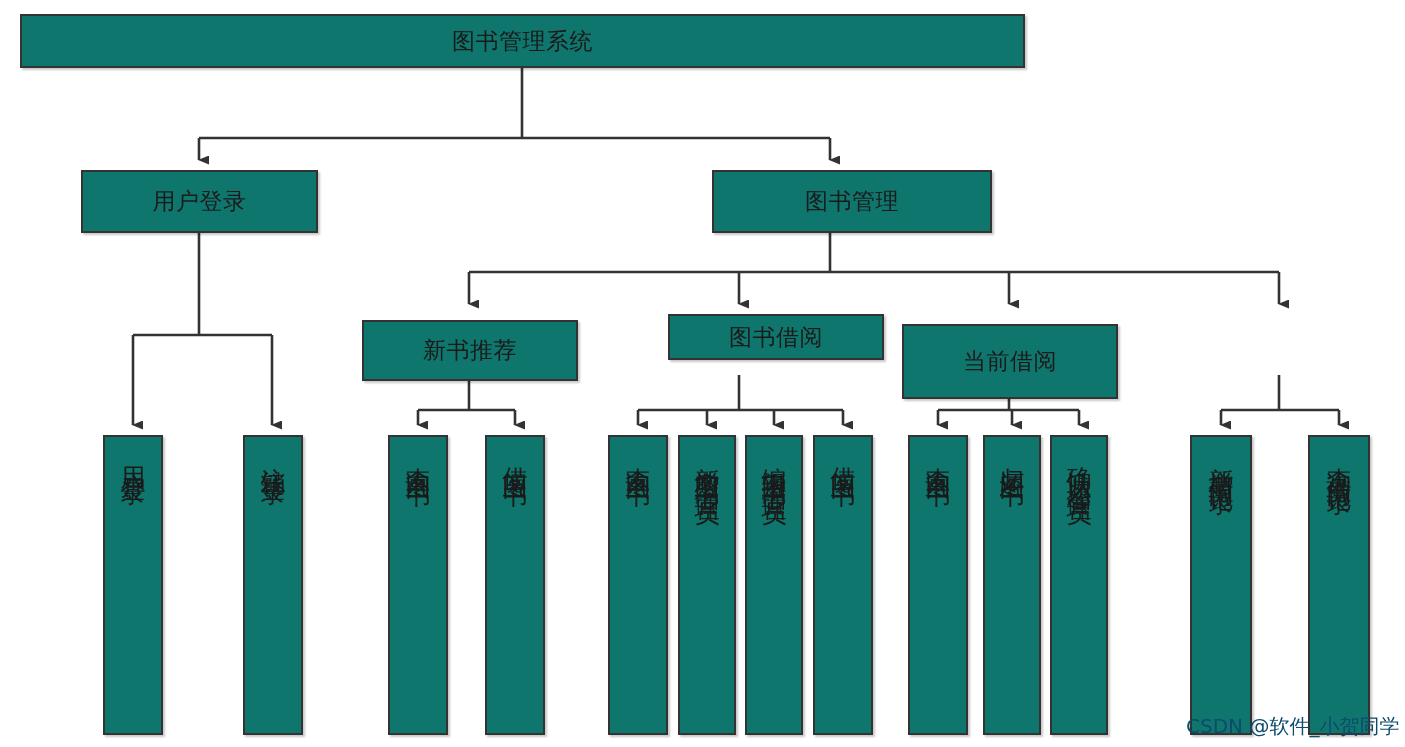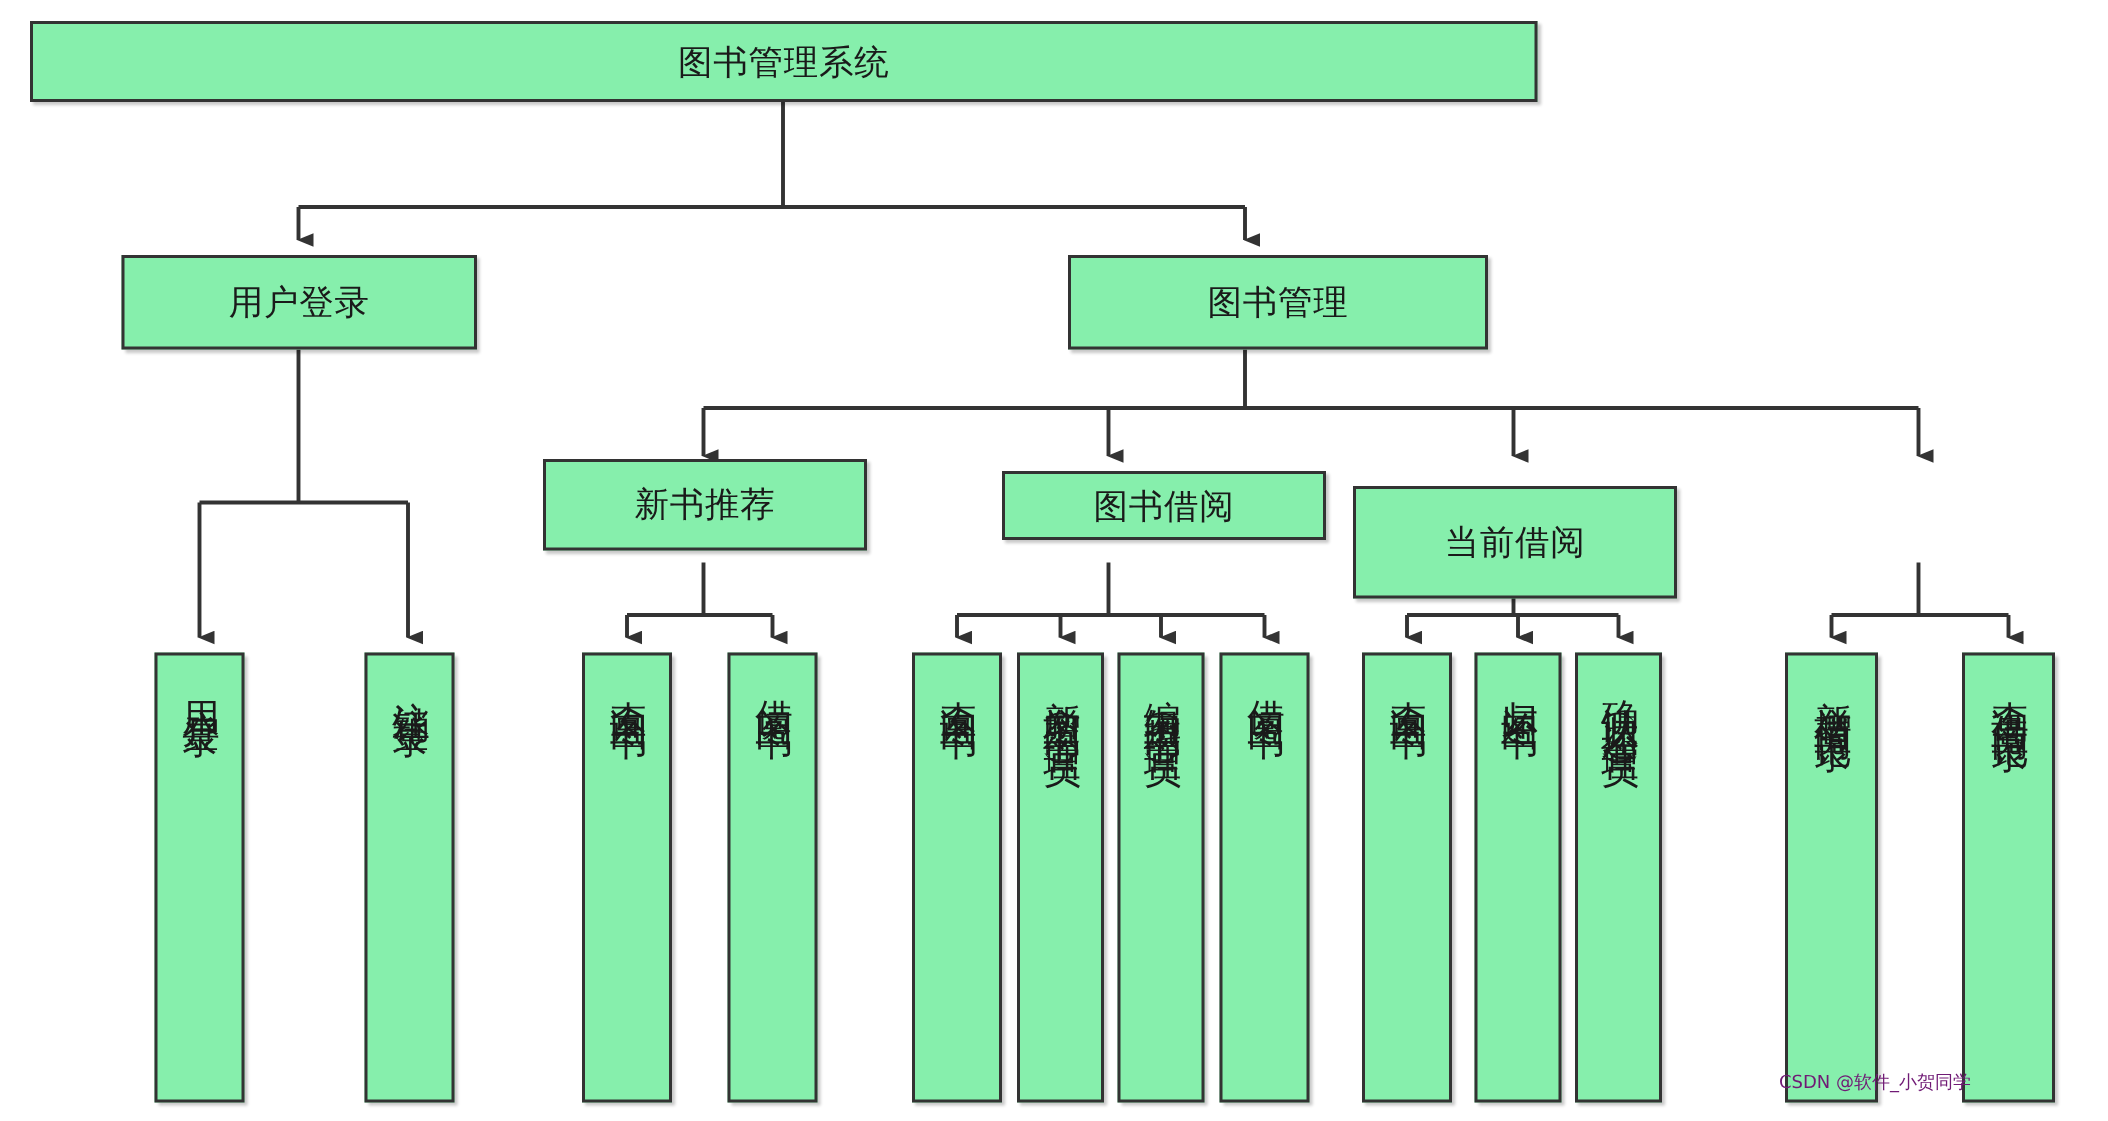--- a/index.html
+++ b/index.html
@@ -20,27 +20,26 @@
   svg#edges {
     position: absolute;
     left: 0;
     top: 0;
     width: 1405px;
     height: 747px;
   }
   .node {
     position: absolute;
     box-sizing: border-box;
-    background: #86efac;
+    background: #0f766e;
     border: 2.5px solid #333333;
     display: flex;
     align-items: center;
     justify-content: center;
     box-shadow: 2px 2px 2px rgba(0,0,0,0.22);
-    font-family: Liberation Serif, serif;
   }
   .node-label {
     color: #1a1a1a;
     line-height: 1.0;
     white-space: nowrap;
     user-select: none;
   }
   .h-node .node-label {
     font-size: 23px;
     letter-spacing: 0.5px;
@@ -54,22 +53,22 @@
     writing-mode: vertical-rl;
     text-orientation: upright;
     font-size: 25px;
     letter-spacing: 5px;
     line-height: 1.0;
   }
   .watermark {
     position: absolute;
     left: 1186px;
     top: 713px;
-    font-size: 12px;
-    color: #701a75;
+    font-size: 20px;
+    color: #0c4a6e;
     white-space: nowrap;
     user-select: none;
   }
 </style>
 </head>
 <body>
 
 <div id="diagram-root">
 
   <svg id="edges" viewBox="0 0 1405 747">
@@ -126,21 +125,21 @@
     <span class="node-label">图书管理系统</span>
   </div>
 
   <div class="node h-node" id="n-l2-0" style="left: 81px; top: 170px; width: 237px; height: 63px;">
     <span class="node-label">用户登录</span>
   </div>
   <div class="node h-node" id="n-l2-1" style="left: 712px; top: 170px; width: 280px; height: 63px;">
     <span class="node-label">图书管理</span>
   </div>
 
-  <div class="node h-node" id="n-l3-0" style="left: 362px; top: 306px; width: 216px; height: 61px;">
+  <div class="node h-node" id="n-l3-0" style="left: 362px; top: 320px; width: 216px; height: 61px;">
     <span class="node-label">新书推荐</span>
   </div>
   <div class="node h-node" id="n-l3-1" style="left: 632px; top: 314px; width: 216px; height: 46px; margin-left: 36px;">
     <span class="node-label">图书借阅</span>
   </div>
   <div class="node h-node" id="n-l3-2" style="left: 902px; top: 324px; width: 216px; height: 75px;">
     <span class="node-label">当前借阅</span>
   </div>
 
   <div class="node v-node" id="n-lf-0" style="left: 103px; top: 435px; width: 60px; height: 300px;">

